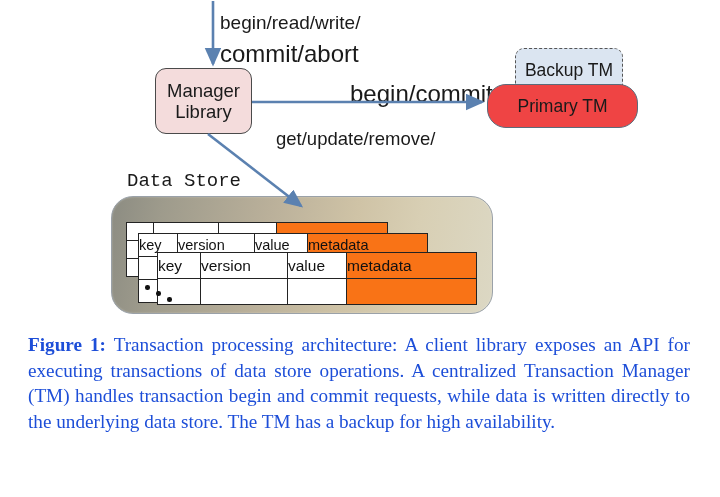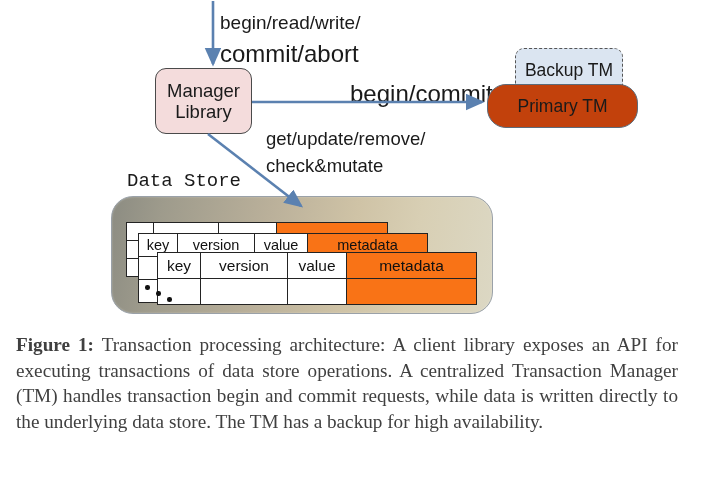--- a/index.html
+++ b/index.html
@@ -67,21 +67,21 @@
     color: #1a1a1a;
     z-index: 4;
   }
   #backup-tm .node-text { margin-top: -2px; }
 
   #primary-tm {
     left: 461px; top: 84px;
     width: 151px; height: 44px;
     border: 1.6px solid #5c6b7a;
     border-radius: 19px;
-    background: #c2410c;
+    background: #ef4444;
     font-size: 17.5px;
     color: #1a1a1a;
     z-index: 5;
   }
 
   
   #data-store-label {
     left: 101px; top: 170px;
     font-size: 19px;
     font-family: Liberation Mono, monospace;
@@ -102,21 +102,21 @@
     position: absolute;
     border-collapse: collapse;
     table-layout: fixed;
     background: #ffffff;
     font-family: "Liberation Sans", sans-serif;
     color: #111;
   }
   .ds-table td {
     border: 1.3px solid #232323;
     background: #ffffff;
-    text-align: center;
+    text-align: left;
     vertical-align: middle;
     padding: 0;
     white-space: nowrap;
     overflow: hidden;
   }
   .ds-table td.meta { background: #f97316; }
 
   
   #ds-table-back {
     left: 100px; top: 222px;
@@ -154,28 +154,28 @@
     position: absolute;
     left: 0; top: 0;
     width: 720px; height: 325px;
     z-index: 7;
     pointer-events: none;
   }
 
   
   #caption {
     position: absolute;
-    left: 16px;
+    left: 28px;
     top: 332px;
     width: 662px;
     font-family: "Liberation Serif", serif;
     font-size: 19.2px;
     line-height: 1.33;
     text-align: justify;
-    color: #404040;
+    color: #1d4ed8;
     hyphens: auto;
   }
   #caption .cap-lead {
     font-weight: bold;
   }
 </style>
 </head>
 <body>
 
 <div id="figure">
@@ -192,22 +192,21 @@
     <line x1="226" y1="102" x2="456" y2="102" stroke="#5b81b0" stroke-width="2.6" marker-end="url(#ah)"></line>
 
     <line x1="182" y1="134" x2="275" y2="206" stroke="#5b81b0" stroke-width="2.6" marker-end="url(#ah)"></line>
   </svg>
 
   <div class="dg-label" style="left:194px; top:12px; font-size:19px;">begin/read/write/</div>
   <div class="dg-label" style="left:194px; top:40px; font-size:24px;">commit/abort</div>
 
   <div class="dg-label" style="left:324px; top:80px; font-size:24px;">begin/commit</div>
 
-  <div class="dg-label" style="left:240px; top:128px; font-size:18.5px;">get/update/remove/</div>
-  <div class="dg-label" style="left:240px; top:155px; font-size:18.5px;">check&amp;mutate</div>
+  <div class="dg-label" style="left:250px; top:128px; font-size:18.5px;">get/update/remove/</div>
 
   <div class="node" id="client-library">
     <span>Manager</span>
     <span>Library</span>
   </div>
 
   <div class="node" id="backup-tm">
     <span class="node-text">Backup TM</span>
   </div>
 

